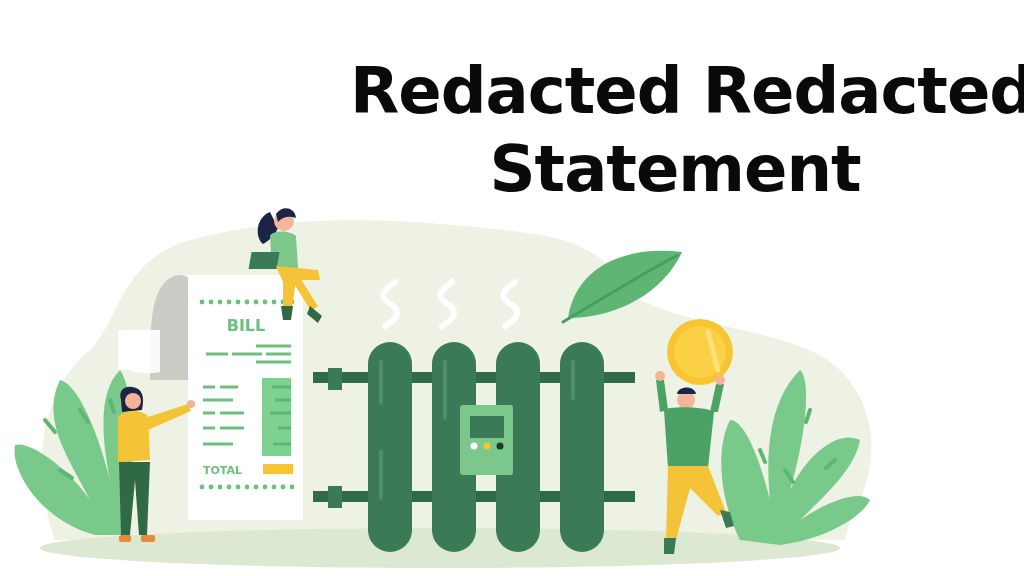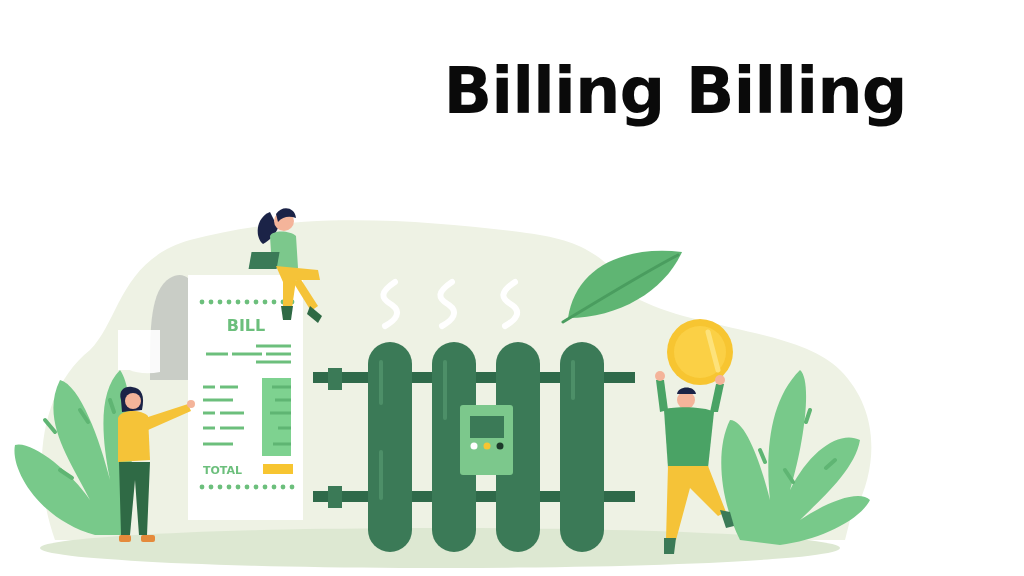--- a/index.html
+++ b/index.html
@@ -160,14 +160,15 @@
     <circle cx="686" cy="400" r="9" fill="#f4b49a"></circle>
     <path d="M677,394 C678,386 694,385 696,394 Z" fill="#1b2347"></path>
     <path d="M664,410 C668,406 706,406 714,412 L708,468 L668,468 Z" fill="#4aa365"></path>
     <path d="M668,466 L708,466 L726,512 L718,516 L690,488 L676,540 L666,540 Z" fill="#f5c338"></path>
     <path d="M664,538 L676,538 L674,554 L664,554 Z" fill="#3b7a57"></path>
     <path d="M720,510 L730,512 L734,526 L726,528 Z" fill="#3b7a57"></path>
   </g>
 </svg>
 
 <div class="title-block">
-  <div class="title-line">Billing Billing</div>
+  <div class="title-line">Redacted Redacted</div>
+  <div class="title-line">Statement</div>
 </div>
 
 </body></html>

